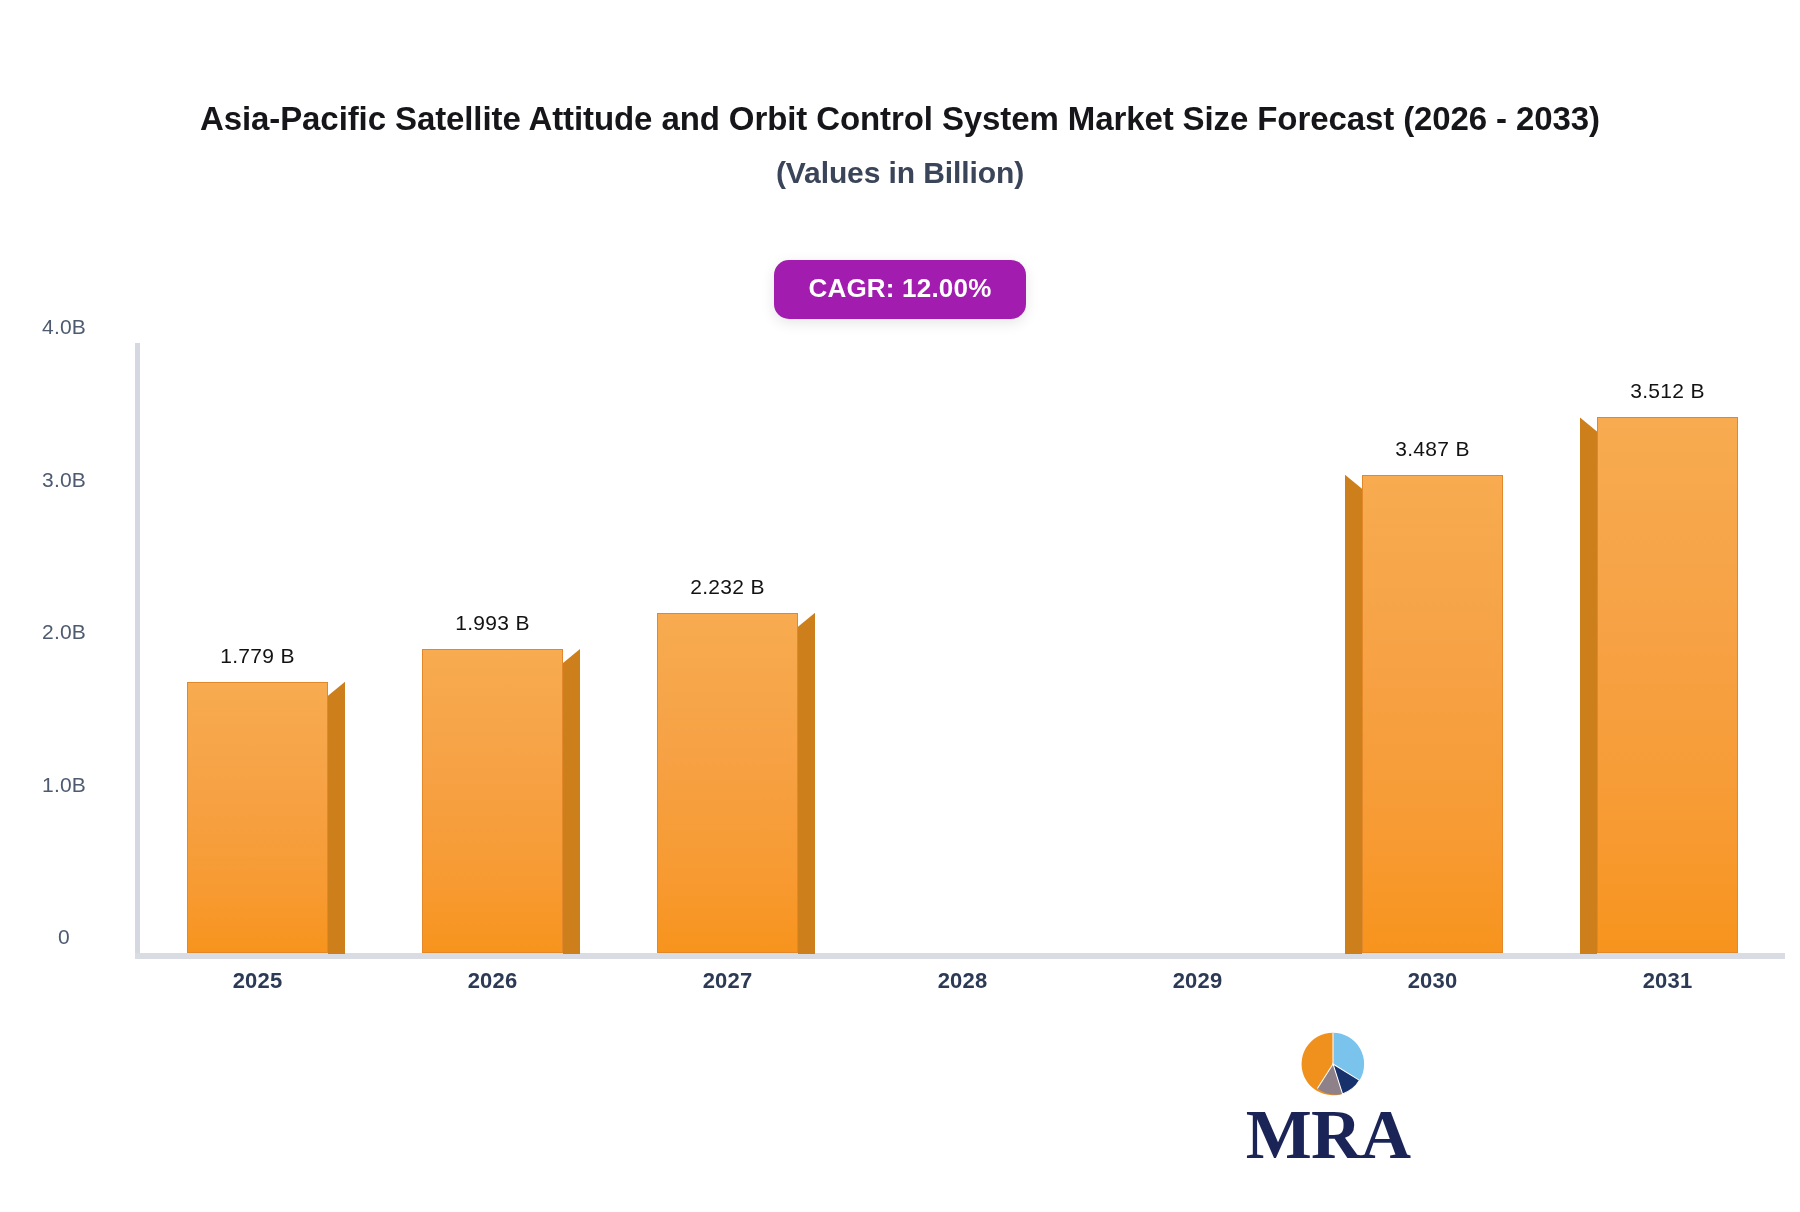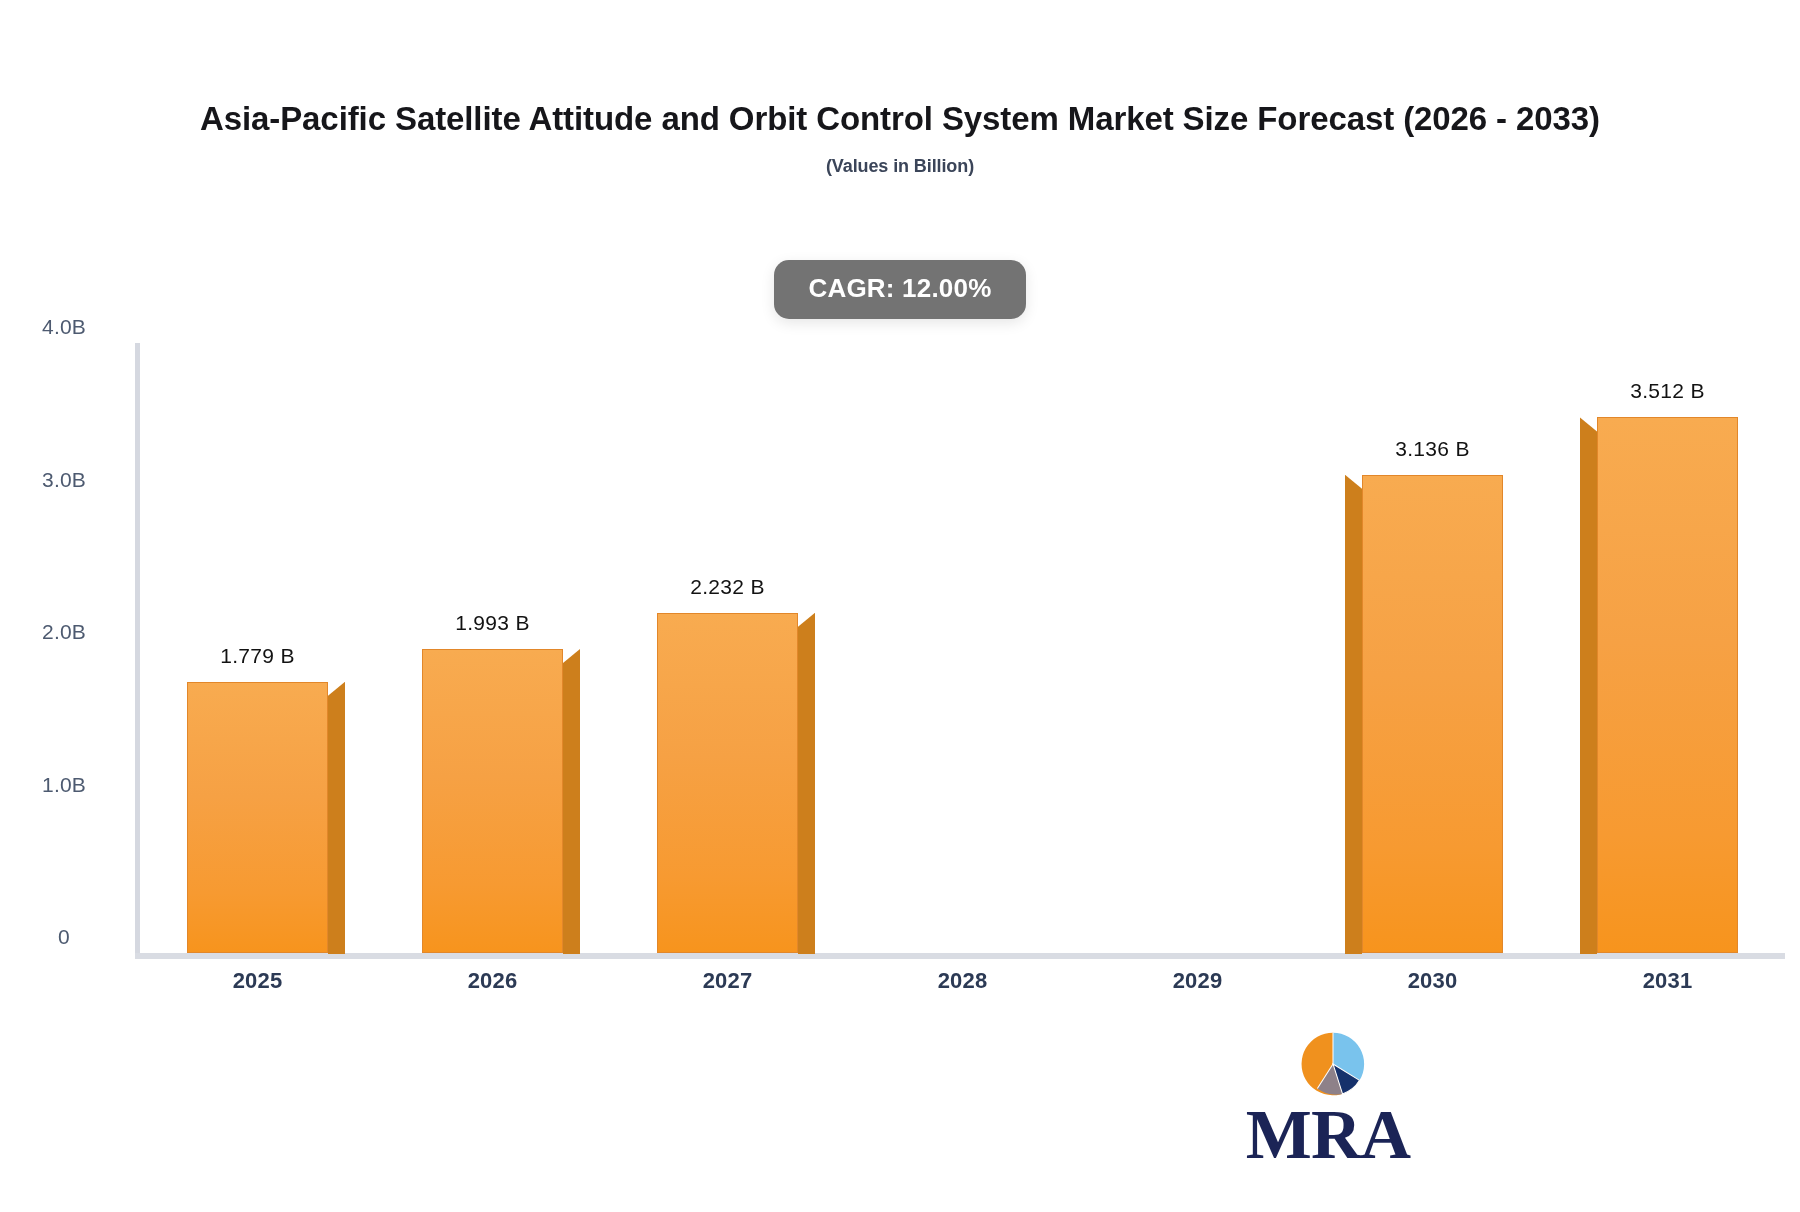--- a/index.html
+++ b/index.html
@@ -34,38 +34,38 @@
     font-size: 33px;
     font-weight: bold;
     color: #16161a;
     line-height: 1.38;
     letter-spacing: -0.1px;
     padding: 0 95px;
     box-sizing: border-box;
   }
   .chart-subtitle {
     margin-top: 14px;
-    font-size: 18px;
+    font-size: 30px;
     font-weight: bold;
     color: #3b4559;
     letter-spacing: -0.1px;
   }
 
   
   .cagr-wrap {
     position: absolute;
     left: 0;
     top: 260px;
     width: 1800px;
     display: flex;
     justify-content: center;
     pointer-events: none;
   }
   .cagr-badge {
-    background: #737373;
+    background: #a21caf;
     color: #ffffff;
     font-size: 26px;
     font-weight: bold;
     padding: 13px 34px 15px 34px;
     border-radius: 15px;
     letter-spacing: 0.2px;
     box-shadow: 0 4px 14px rgba(0,0,0,0.10);
     pointer-events: auto;
   }
 
@@ -282,21 +282,21 @@
           <div class="bar-3d" style="height: 340.38px;">
             <div class="bar-face"></div>
             <div class="side-right"></div>
             <div class="bar-value" style="bottom: 354.38px;">2.232 B</div>
           </div>
         </div>
         <div class="bar-slot" style="left: 1222px; width: 141px;">
           <div class="bar-3d" style="height: 478.24px;">
             <div class="bar-face"></div>
             <div class="side-left"></div>
-            <div class="bar-value" style="bottom: 492.24px;">3.136 B</div>
+            <div class="bar-value" style="bottom: 492.24px;">3.487 B</div>
           </div>
         </div>
         <div class="bar-slot" style="left: 1457px; width: 141px;">
           <div class="bar-3d" style="height: 535.58px;">
             <div class="bar-face"></div>
             <div class="side-left"></div>
             <div class="bar-value" style="bottom: 549.58px;">3.512 B</div>
           </div>
         </div>
       </div>

